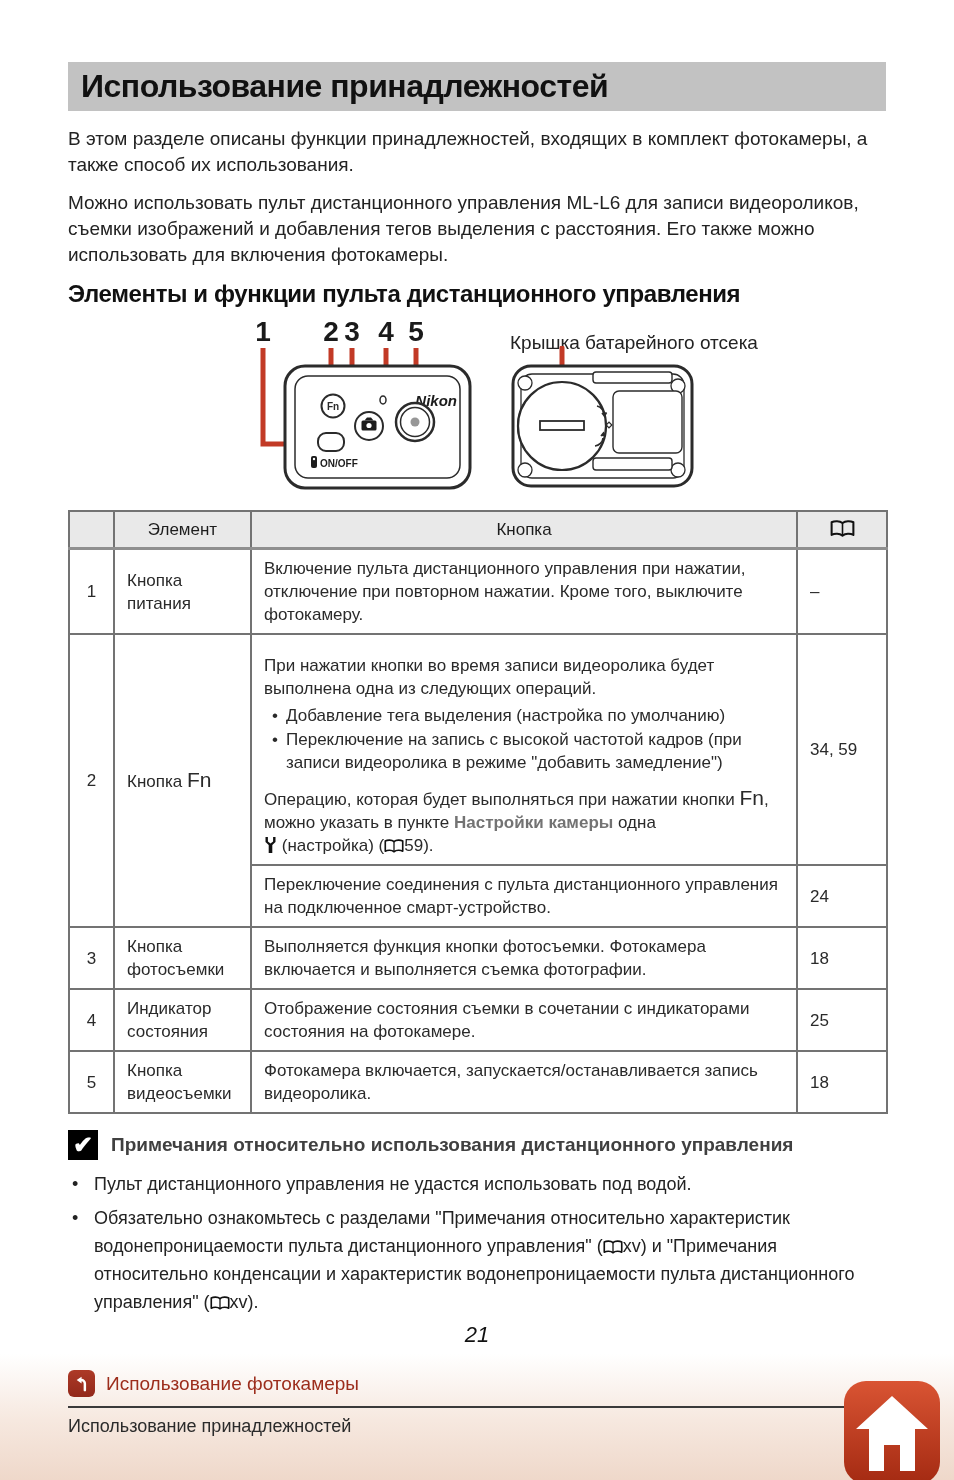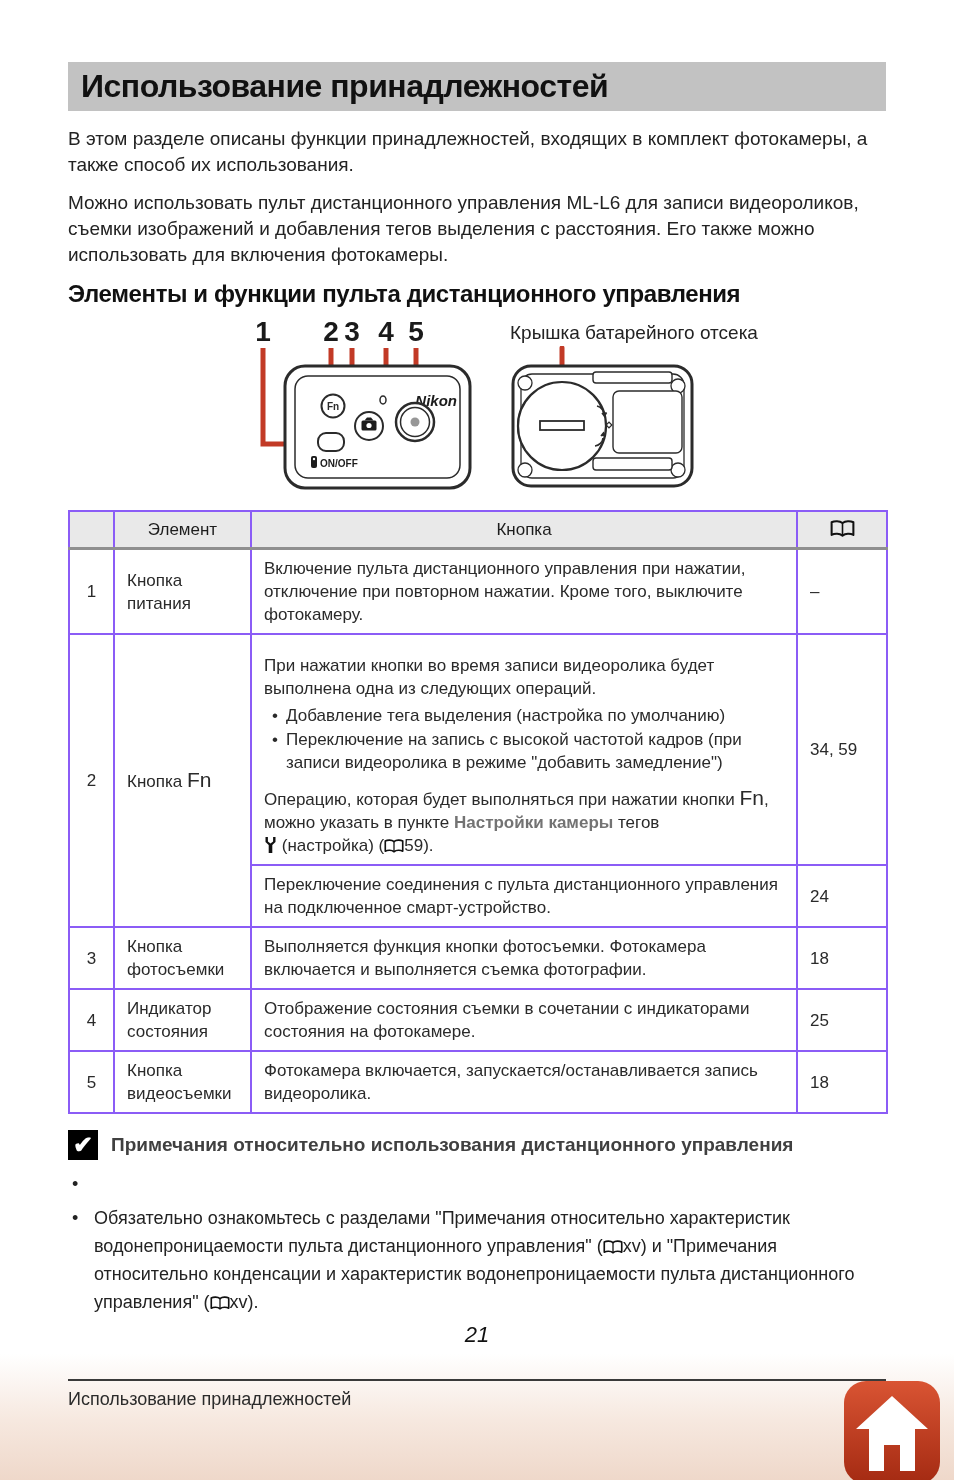--- a/index.html
+++ b/index.html
@@ -27,26 +27,26 @@
 
   h2.section-title { margin: 10px 0 8px 0; font-size: 29px; font-weight: bold; color: #111; letter-spacing: -0.5px; }
   p.section-body { margin: 0 0 8px 0; font-size: 19px; line-height: 26px; max-width: 800px; color: #232323; }
   h3.subsection-title { margin: 12px 0 8px 0; font-size: 24px; font-weight: bold; color: #111; letter-spacing: -0.4px; }
 
   
   .diagram { position: relative; height: 186px; margin-bottom: 8px; }
   .diagram svg { position: absolute; }
   .remote-svg { left: 177px; top: 0; }
   .battery-svg { left: 432px; top: 30px; }
-  .battery-label { position: absolute; left: 442px; top: 6px; font-size: 19px; color: #232323; }
+  .battery-label { position: absolute; left: 442px; top: 16px; font-size: 19px; color: #232323; }
   .callout-num { font-size: 28px; font-weight: bold; fill: #1a1a1a; }
 
   
   table.remote-table { border-collapse: collapse; width: 818px; table-layout: fixed; font-size: 17px; line-height: 23px; color: #2a2a2a; }
-  .remote-table td, .remote-table th { border: 2px solid #8b5cf6; vertical-align: middle; padding: 7px 12px; }
+  .remote-table td, .remote-table th { border: 2px solid #737373; vertical-align: middle; padding: 7px 12px; }
   .remote-table thead th { background: #e9e9e9; border-bottom: 3px solid #8f8f8f; font-weight: normal; font-size: 17px; text-align: center; padding: 6px 4px; color: #1d1d1d; }
   .remote-table td.num { text-align: center; padding: 7px 2px; }
   .remote-table td.ref { padding-left: 12px; }
   .remote-table td.func { padding-right: 14px; }
   .remote-table td.func p { margin: 12px 0 4px 0; }
   .remote-table td.func p:last-child { margin-bottom: 0; }
   .tbl-bullet { display: flex; margin: 1px 0; }
   .tbl-bullet .dot { width: 22px; flex-shrink: 0; text-align: center; }
   .fn-glyph { font-size: 21px; }
   b.bold-term { color: #737373; }
@@ -199,21 +199,21 @@
               <span class="dot">•</span>
               <span>Добавление тега выделения (настройка по умолчанию)</span>
             </div>
           <div class="tbl-bullet">
               <span class="dot">•</span>
               <span>Переключение на запись с высокой частотой кадров (при записи видеоролика в режиме "добавить замедление")</span>
             </div>
           <p><span>Операцию, которая будет выполняться при нажатии кнопки</span>
             <span class="fn-glyph">Fn</span><span>, можно указать в пункте</span>
             <b class="bold-term">Настройки камеры</b>
-            <span>тегов</span><br>
+            <span>одна</span><br>
             <svg class="icon-inline" width="13" height="16" viewBox="0 0 12 16">
                 <path d="M1 0 V5 L4.2 8 V16 H7.8 V8 L11 5 V0 H8.6 V4.4 L6 6.6 L3.4 4.4 V0 Z" fill="#111"></path>
               </svg>
             <span>(настройка) (</span><svg class="icon-inline" width="20" height="14" viewBox="0 0 22 15">
                 <path d="M11 2.6 C8.4 0.6 4 0.6 1.4 2 V13.2 C4 11.8 8.4 11.8 11 13.8 C13.6 11.8 18 11.8 20.6 13.2 V2 C18 0.6 13.6 0.6 11 2.6 Z" fill="none" stroke="#111" stroke-width="1.8" stroke-linejoin="round"></path>
                 <line x1="11" y1="2.6" x2="11" y2="13.8" stroke="#111" stroke-width="1.4"></line>
               </svg><span>59).</span>
           </p>
         </td>
         <td class="ref">34, 59</td>
@@ -243,38 +243,48 @@
     </tbody>
   </table>
 
   <div class="notes">
     <div class="notes-head">
       <div class="note-check">✔</div>
       <div class="notes-title">Примечания относительно использования дистанционного управления</div>
     </div>
     <div class="note-bullet">
         <span class="dot">•</span>
+        <span>Пульт дистанционного управления не удастся использовать под водой.</span>
       </div>
     <div class="note-bullet">
         <span class="dot">•</span>
         <span><span>Обязательно ознакомьтесь с разделами "Примечания относительно характеристик водонепроницаемости пульта дистанционного управления" (</span><svg class="icon-inline" width="20" height="14" viewBox="0 0 22 15">
             <path d="M11 2.6 C8.4 0.6 4 0.6 1.4 2 V13.2 C4 11.8 8.4 11.8 11 13.8 C13.6 11.8 18 11.8 20.6 13.2 V2 C18 0.6 13.6 0.6 11 2.6 Z" fill="none" stroke="#111" stroke-width="1.8" stroke-linejoin="round"></path>
             <line x1="11" y1="2.6" x2="11" y2="13.8" stroke="#111" stroke-width="1.4"></line>
           </svg><span>xv) и "Примечания относительно конденсации и характеристик водонепроницаемости пульта дистанционного управления" (</span><svg class="icon-inline" width="20" height="14" viewBox="0 0 22 15">
             <path d="M11 2.6 C8.4 0.6 4 0.6 1.4 2 V13.2 C4 11.8 8.4 11.8 11 13.8 C13.6 11.8 18 11.8 20.6 13.2 V2 C18 0.6 13.6 0.6 11 2.6 Z" fill="none" stroke="#111" stroke-width="1.8" stroke-linejoin="round"></path>
             <line x1="11" y1="2.6" x2="11" y2="13.8" stroke="#111" stroke-width="1.4"></line>
           </svg><span>xv).</span></span>
       </div>
   </div>
 
 </div>
 
 <div class="pageno">21</div>
 
 <div class="footer">
+  <div class="back-link">
+    <span class="back-icon">
+      <svg width="18" height="18" viewBox="0 0 22 22">
+          <path d="M14.5 18.5 V10.5 a4.3 4.3 0 0 0 -4.3 -4.3 H8.5" fill="none" stroke="#fff" stroke-width="3" stroke-linecap="round"></path>
+          <path d="M10.5 2 L4.5 6.2 L10.5 10.4 Z" fill="#fff"></path>
+        </svg>
+    </span>
+    <span class="back-label">Использование фотокамеры</span>
+  </div>
   <hr class="footer-rule">
   <div class="breadcrumb">Использование принадлежностей</div>
 
   <div class="home-button">
     <svg width="96" height="103" viewBox="0 0 96 103">
       <defs>
         <linearGradient id="homeGrad" x1="0" y1="0" x2="0" y2="1">
           <stop offset="0" stop-color="#d95433"></stop>
           <stop offset="1" stop-color="#a42a12"></stop>
         </linearGradient>

